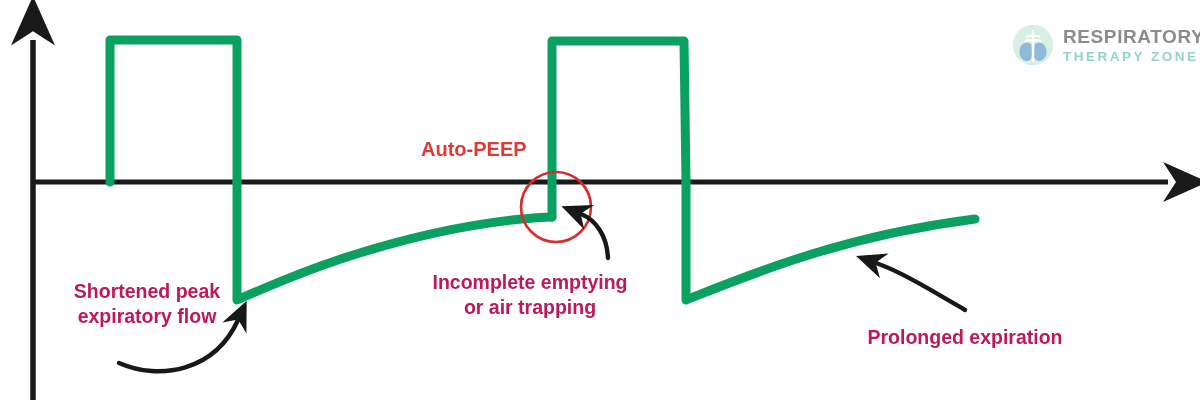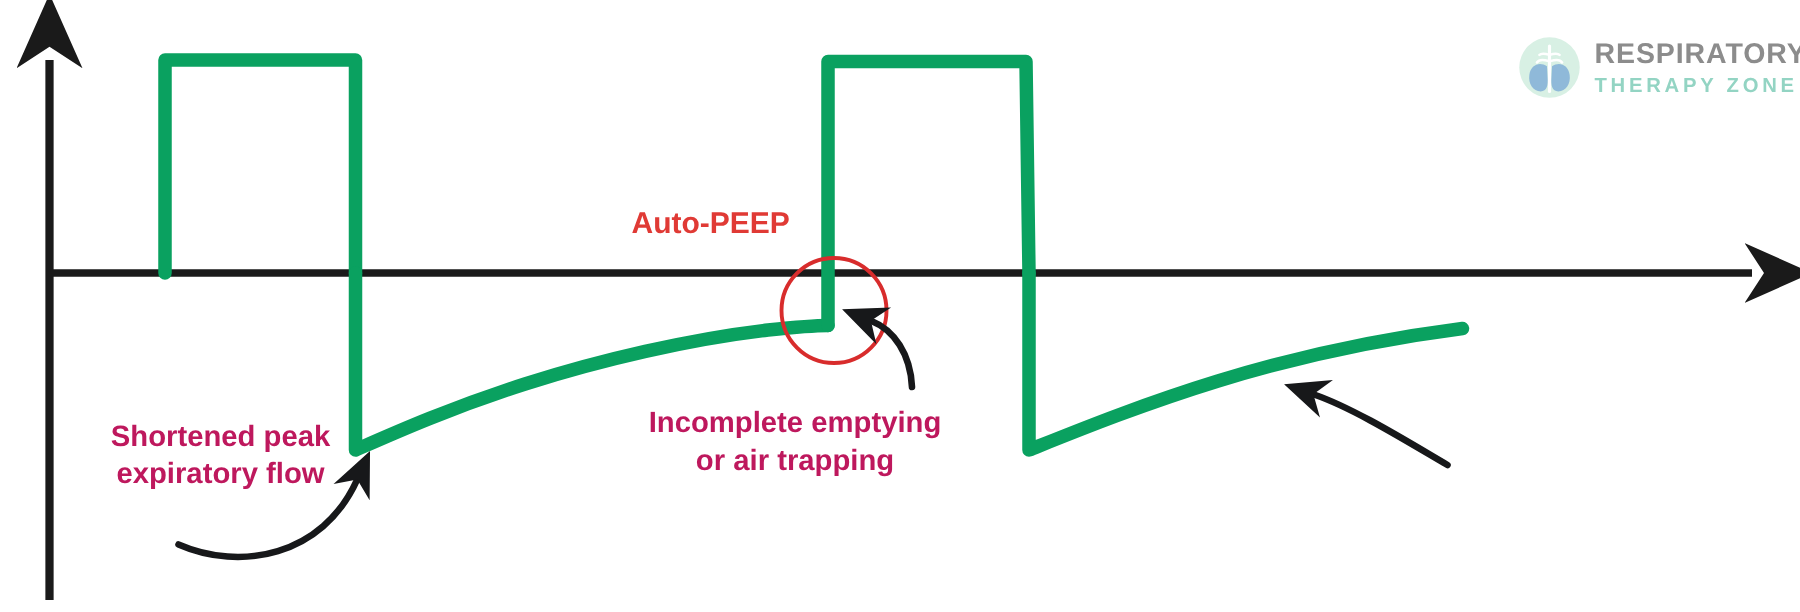--- a/index.html
+++ b/index.html
@@ -150,20 +150,21 @@
   </svg>
 
   <div id="label-autopeep">Auto-PEEP</div>
 
   <div class="anno-text" id="label-shortened">Shortened peak
 expiratory flow</div>
 
   <div class="anno-text" id="label-incomplete">Incomplete emptying
 or air trapping</div>
 
+  <div class="anno-text" id="label-prolonged">Prolonged expiration</div>
 
   <div id="logo">
     <svg id="logo-mark" viewBox="0 0 100 100">
       <circle cx="50" cy="50" r="48" fill="#d8f0e4"></circle>
       <path d="M50,16 L50,52" stroke="#ffffff" stroke-width="5" stroke-linecap="round" fill="none"></path>
       <path d="M50,30 C 44,28 38,26 34,30 M50,30 C 56,28 62,26 66,30" stroke="#ffffff" stroke-width="4" stroke-linecap="round" fill="none"></path>
       <path d="M50,40 C 42,38 34,36 30,42 M50,40 C 58,38 66,36 70,42" stroke="#ffffff" stroke-width="4" stroke-linecap="round" fill="none"></path>
       <path d="M46,48 C 34,40 20,46 18,62 C 16,76 24,88 36,88 C 46,88 48,78 47,66 Z" fill="#8fb9d9"></path>
       <path d="M54,48 C 66,40 80,46 82,62 C 84,76 76,88 64,88 C 54,88 52,78 53,66 Z" fill="#8fb9d9"></path>
       <path d="M50,50 L50,88" stroke="#ffffff" stroke-width="5" stroke-linecap="round" fill="none"></path>

